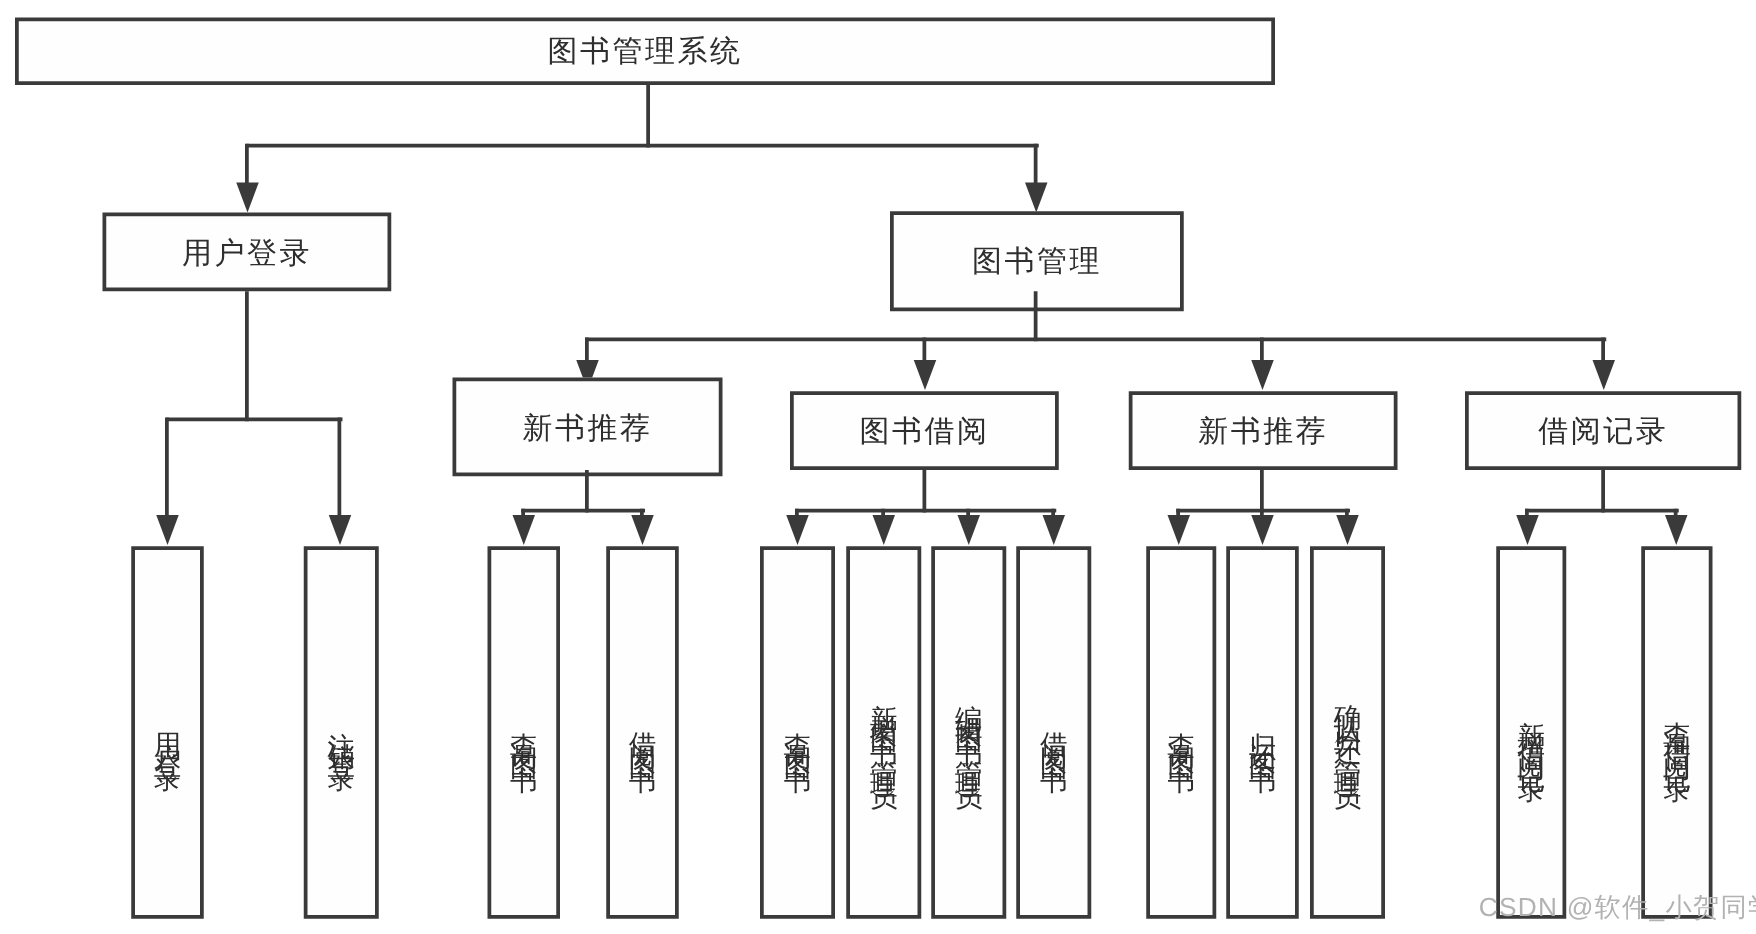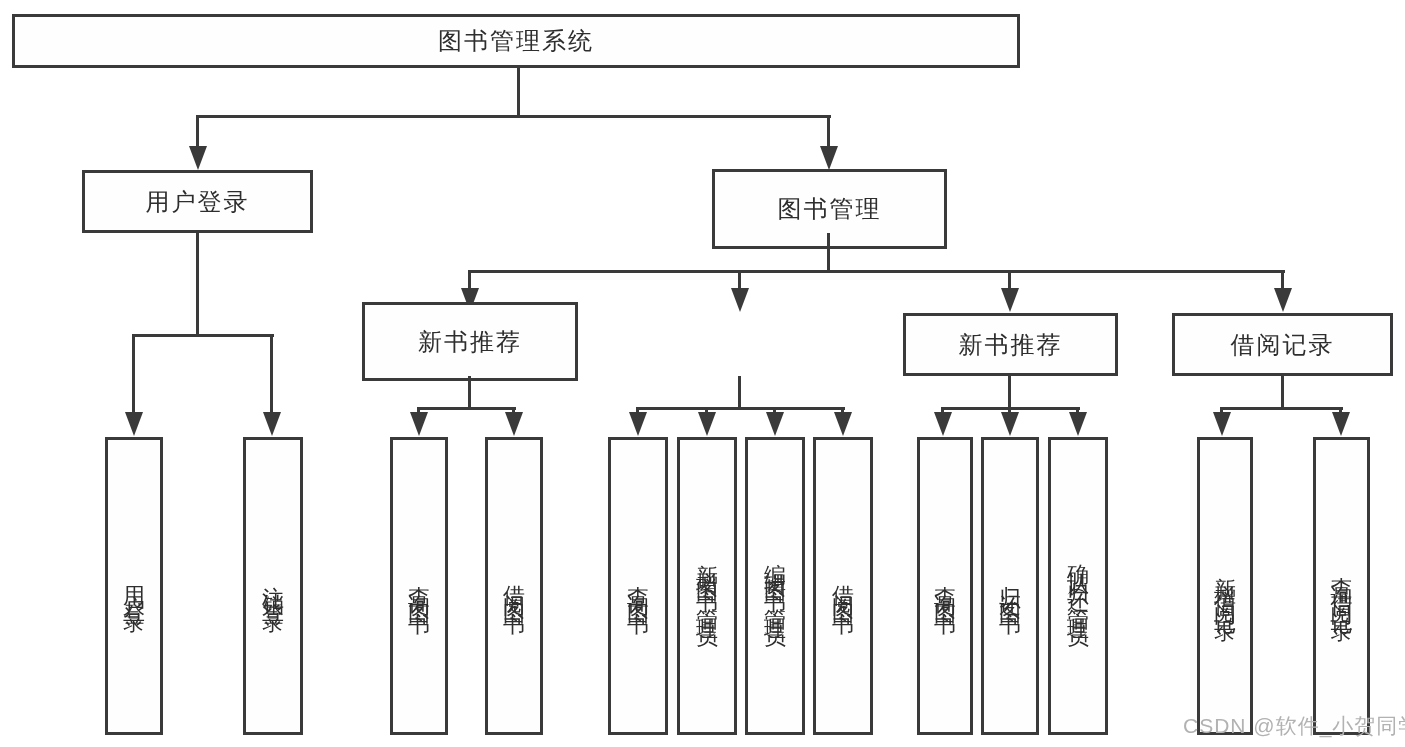--- a/index.html
+++ b/index.html
@@ -74,20 +74,23 @@
   <div class="arr" style="left:461px;top:288px"></div>
   <div class="lv" style="left:738px;top:270px;height:20px"></div>
   <div class="arr" style="left:731px;top:288px"></div>
   <div class="lv" style="left:1008px;top:270px;height:20px"></div>
   <div class="arr" style="left:1001px;top:288px"></div>
   <div class="lv" style="left:1281px;top:270px;height:20px"></div>
   <div class="arr" style="left:1274px;top:288px"></div>
 
   <div class="hbox" style="left:362px;top:302px;width:216px;height:79px">
     <span>新书推荐</span>
+  </div>
+  <div class="hbox" style="left:632px;top:313px;width:215px;height:63px">
+    <span>图书借阅</span>
   </div>
   <div class="hbox" style="left:903px;top:313px;width:215px;height:63px">
     <span>新书推荐</span>
   </div>
   <div class="hbox" style="left:1172px;top:313px;width:221px;height:63px">
     <span>借阅记录</span>
   </div>
 
   <div class="lv" style="left:468px;top:376px;height:34px"></div>
   <div class="lh" style="left:417px;top:407px;width:99px"></div>

